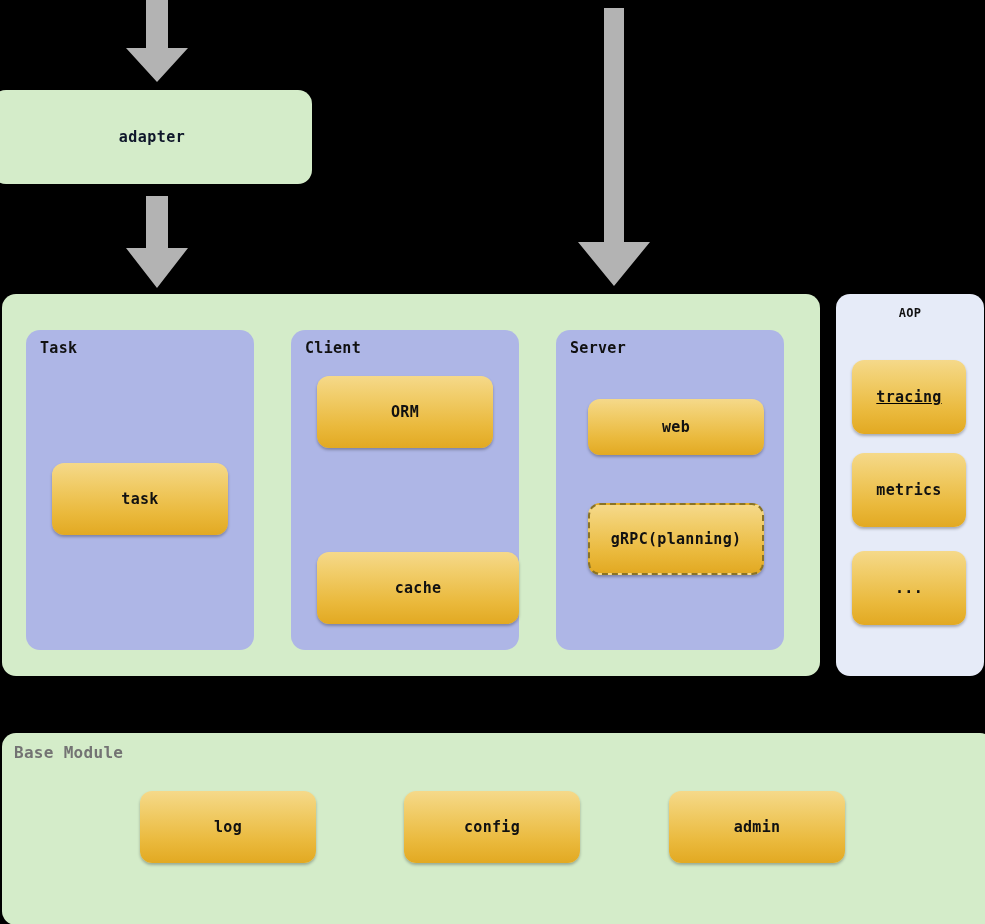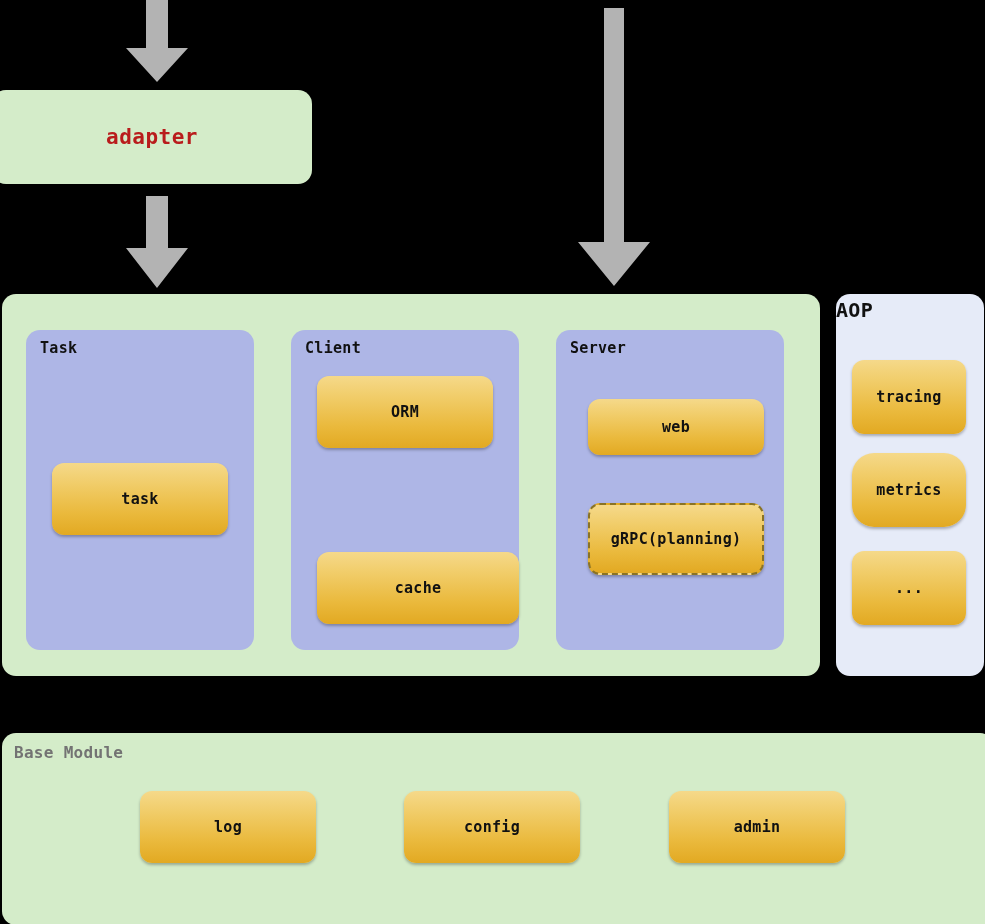--- a/index.html
+++ b/index.html
@@ -33,23 +33,23 @@
 
   
   .adapter-box {
     background: #d4ecc9;
     border-radius: 14px;
     display: flex;
     align-items: center;
     justify-content: center;
   }
   .adapter-label {
-    font-size: 21px;
-    font-weight: 700;
-    color: #b91c1c;
+    font-size: 15px;
+    font-weight: 700;
+    color: #0f172a;
     letter-spacing: 0.5px;
   }
 
   
   .green-panel {
     background: #d4ecc9;
     border-radius: 14px;
   }
 
   
@@ -68,24 +68,25 @@
     white-space: nowrap;
   }
 
   
   .aop-panel {
     background: #e6ebf8;
     border-radius: 14px;
   }
   .aop-title {
     position: absolute;
-    top: 4px;
+    top: 12px;
     left: 0;
     width: 100%;
-    font-size: 20px;
+    text-align: center;
+    font-size: 12px;
     font-weight: 700;
     color: #111111;
     letter-spacing: 0.3px;
   }
 
   
   .base-panel {
     background: #d4ecc9;
     border-radius: 14px;
   }
@@ -172,24 +173,24 @@
   <div class="node leaf" style="left:588px; top:399px; width:176px; height:56px;">
     <span class="leaf-label">web</span>
   </div>
   <div class="node leaf dashed" style="left:588px; top:503px; width:176px; height:72px;">
     <span class="leaf-label">gRPC(planning)</span>
   </div>
 
   <div class="node aop-panel" style="left:836px; top:294px; width:148px; height:382px;">
     <span class="aop-title">AOP</span>
   </div>
-  <div class="node leaf" style="left:852px; top:360px; width:114px; height:74px;">
+  <div class="node leaf" style="left:852px; top:360px; width:114px; height:74px;text-decoration:underline;">
     <span class="leaf-label">tracing</span>
   </div>
-  <div class="node leaf" style="left:852px; top:453px; width:114px; height:74px;border-radius:22px;">
+  <div class="node leaf" style="left:852px; top:453px; width:114px; height:74px;">
     <span class="leaf-label">metrics</span>
   </div>
   <div class="node leaf" style="left:852px; top:551px; width:114px; height:74px;">
     <span class="leaf-label">...</span>
   </div>
 
   <div class="node base-panel" style="left:2px; top:733px; width:992px; height:192px;">
     <span class="base-title">Base Module</span>
   </div>
   <div class="node leaf" style="left:140px; top:791px; width:176px; height:72px;">

